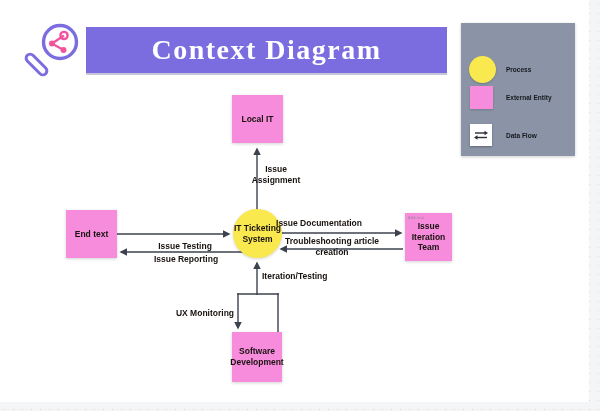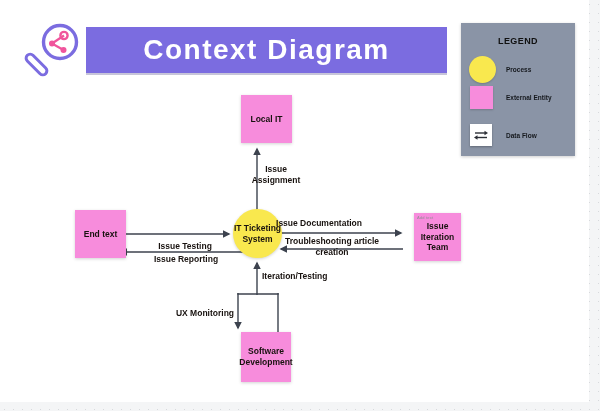--- a/index.html
+++ b/index.html
@@ -6,41 +6,41 @@
   .stage{position:relative;width:600px;height:411px;overflow:hidden;
     background-color:#f4f5f6;
     background-image:radial-gradient(#d7d9dc 0.8px, transparent 1px);
     background-size:9px 9px;}
   .canvas{position:absolute;left:0;top:0;width:589px;height:402px;background:#ffffff;}
 
   
   .banner{position:absolute;left:86px;top:27px;width:361px;height:46px;
     background:#7B6CE0;display:flex;align-items:center;justify-content:center;
     box-shadow:0 2px 0 rgba(55,45,120,.28);}
-  .banner h1{margin:16px;color:#ffffff;font-family:Liberation Sans, sans-serif;
+  .banner h1{margin:16px;color:#ffffff;font-family:Liberation Serif, serif;
     font-size:28px;font-weight:700;letter-spacing:1.5px;white-space:nowrap;}
   .logo{position:absolute;left:14px;top:12px;width:72px;height:78px;}
 
   
   .legend{position:absolute;left:461px;top:23px;width:114px;height:133px;
     background:#8A94A6;box-shadow:0 1px 3px rgba(0,0,0,.2);}
   .legend-title{position:absolute;left:0;top:13px;width:100%;text-align:center;
     font-size:9px;font-weight:700;color:#111;letter-spacing:.4px;}
   .legend-label{position:absolute;left:45px;font-size:6.5px;font-weight:700;color:#15181d;}
   .sw-circle{position:absolute;left:8px;top:33px;width:27px;height:27px;border-radius:50%;
     background:#F9E84E;box-shadow:0 1px 2px rgba(0,0,0,.18);}
   .sw-square{position:absolute;left:9px;top:63px;width:23px;height:23px;
     background:#F78CDC;box-shadow:0 1px 2px rgba(0,0,0,.18);}
   .sw-flow{position:absolute;left:9px;top:101px;width:22px;height:22px;background:#ffffff;
     box-shadow:0 1px 2px rgba(0,0,0,.3);display:flex;align-items:center;justify-content:center;}
 
   
   .node{position:absolute;background:#F78CDC;display:flex;align-items:center;justify-content:center;
     text-align:center;font-size:8.5px;font-weight:700;color:#18120f;line-height:1.25;
-    box-shadow:0 1px 3px rgba(0,0,0,.18);margin-left:9px;}
+    box-shadow:0 1px 3px rgba(0,0,0,.18);}
   .node-local-it{left:232px;top:95px;width:51px;height:48px;}
   .node-end-user{left:66px;top:210px;width:51px;height:48px;}
   .node-tracking{left:405px;top:213px;width:47px;height:48px;}
   .node-software{left:232px;top:332px;width:50px;height:50px;}
   .placeholder{position:absolute;left:3px;top:2px;font-size:4px;font-weight:400;
     color:#8d8d92;letter-spacing:.2px;}
   .process{position:absolute;left:233px;top:209px;width:49px;height:49px;border-radius:50%;
     background:#F9E84E;display:flex;align-items:center;justify-content:center;text-align:center;
     font-size:8.5px;font-weight:700;color:#18120f;line-height:1.2;
     box-shadow:0 1px 3px rgba(0,0,0,.18);}
@@ -73,21 +73,20 @@
         <circle cx="50" cy="23.5" r="3.6" fill="none" stroke="#F0549C" stroke-width="2.4"></circle>
         <circle cx="49.5" cy="38" r="3" fill="#F0549C"></circle>
       </svg>
     </div>
 
     <div class="banner">
       <h1>Context Diagram</h1>
     </div>
 
     <div class="legend">
-      <div class="legend-title">LEGEND</div>
       <div class="sw-circle"></div>
       <div class="legend-label" style="top:43px;">Process</div>
       <div class="sw-square"></div>
       <div class="legend-label" style="top:71px;">External Entity</div>
       <div class="sw-flow">
         <svg width="18" height="16" viewBox="0 0 18 16">
           <line x1="3" y1="6" x2="13" y2="6" stroke="#2c2f36" stroke-width="1.4"></line>
           <path d="M12.5 3.8 L16 6 L12.5 8.2 Z" fill="#2c2f36"></path>
           <line x1="5" y1="10.5" x2="15" y2="10.5" stroke="#2c2f36" stroke-width="1.4"></line>
           <path d="M5.5 8.3 L2 10.5 L5.5 12.7 Z" fill="#2c2f36"></path>

